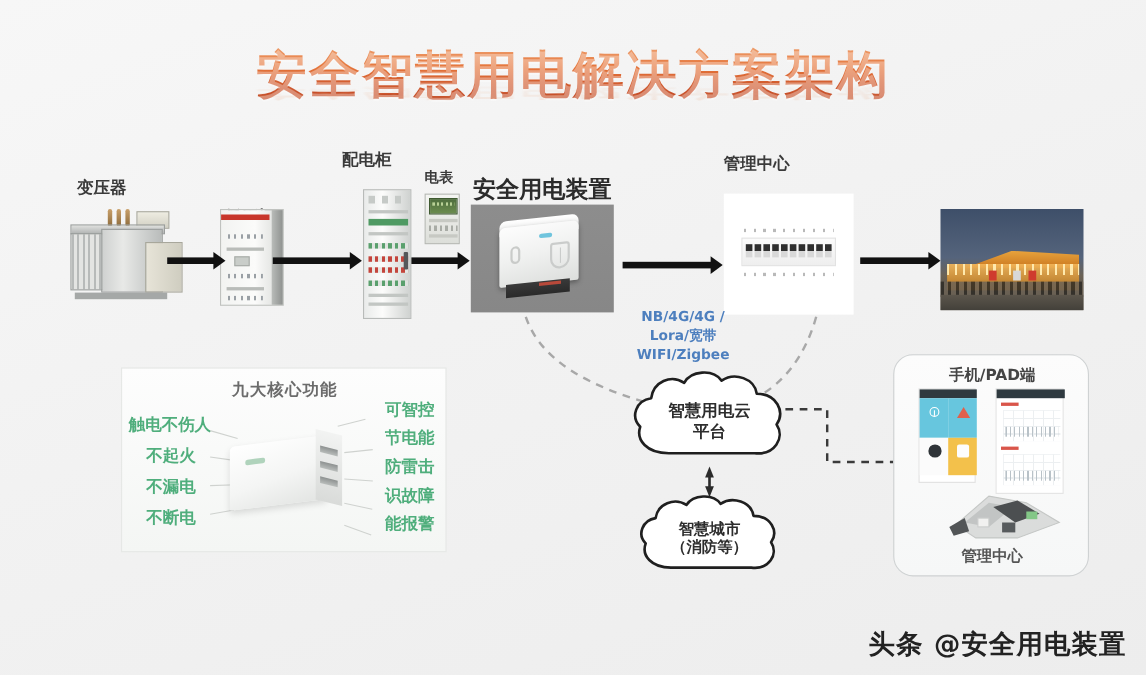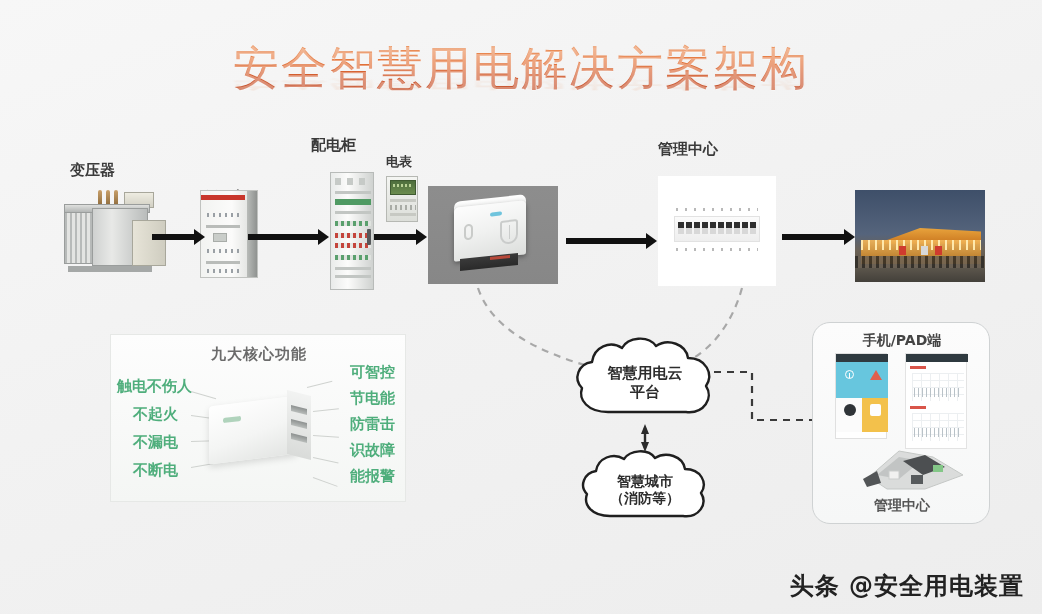--- a/index.html
+++ b/index.html
@@ -13,21 +13,21 @@
     position: relative;
     width: 1042px; height: 614px;
     background: linear-gradient(160deg,#f7f7f7 0%,#f2f2f2 45%,#ededed 100%);
   }
   .abs { position: absolute; }
 
   
   #title-wrap { left: 0; top: 38px; width: 1042px; text-align: center; }
   #title {
     display: inline-block;
-    font-size: 46px; font-weight: normal; letter-spacing: 2px;
+    font-size: 46px; font-weight: bold; letter-spacing: 2px;
     font-family: "DejaVu Sans", "Liberation Sans", sans-serif;
     background: linear-gradient(180deg,#f0a878 0%,#e4743a 38%,#c9512a 72%,#b8431f 100%);
     -webkit-background-clip: text; background-clip: text;
     -webkit-text-fill-color: transparent; color: #d2592c;
     text-shadow: 0 1px 0 rgba(255,255,255,.35);
   }
   #title-reflect {
     display: block; margin-top: -6px;
     font-size: 46px; font-weight: bold; letter-spacing: 2px;
     font-family: "DejaVu Sans", "Liberation Sans", sans-serif;
@@ -335,20 +335,21 @@
 
     <line x1="645" y1="428" x2="645" y2="448" stroke="#2b2b2b" stroke-width="2.4"></line>
     <polygon points="645,424 641,434 649,434" fill="#2b2b2b"></polygon>
     <polygon points="645,452 641,442 649,442" fill="#2b2b2b"></polygon>
   </svg>
 
   <div class="abs lbl" style="left:70px; top:163px;">变压器</div>
   <div class="abs lbl" style="left:204px; top:152px;margin-top:38px;">低压柜</div>
   <div class="abs lbl" style="left:311px; top:138px;">配电柜</div>
   <div class="abs lbl small" style="left:386px; top:155px;">电表</div>
+  <div class="abs lbl big" style="left:430px; top:162px;">安全用电装置</div>
   <div class="abs lbl" style="left:658px; top:142px;">管理中心</div>
 
   <div class="abs" id="transformer">
     <div class="tf-box"></div>
     <div class="tf-bush" style="left:36px;"></div>
     <div class="tf-bush" style="left:44px;"></div>
     <div class="tf-bush" style="left:52px;"></div>
     <div class="tf-top"></div>
     <div class="tf-fins"></div>
     <div class="tf-tank"></div>
@@ -424,20 +425,25 @@
     <div class="crowd"></div>
     <div class="ground"></div>
   </div>
 
   <div class="abs arrow" style="left:152px; top:234px; width:44px;"></div>
   <div class="abs arrow" style="left:248px; top:234px; width:72px;"></div>
   <div class="abs arrow" style="left:374px; top:234px; width:44px;"></div>
   <div class="abs arrow" style="left:566px; top:238px; width:82px;"></div>
   <div class="abs arrow" style="left:782px; top:234px; width:64px;"></div>
 
+  <div class="abs" id="nettext">
+    <div>NB/4G/4G /</div>
+    <div>Lora/宽带</div>
+    <div>WIFI/Zigbee</div>
+  </div>
 
   <div class="cloud" id="cloud1">
     <svg viewBox="0 0 146 92" width="146" height="92">
       <path d="M36,78 C16,78 6,66 10,54 C1,45 6,30 20,28 C22,13 38,6 50,14 C56,3 76,1 84,12
                C96,4 114,10 116,24 C134,24 142,40 134,52 C142,64 132,80 114,78 Z" fill="#ffffff" stroke="#1f1f1f" stroke-width="2.4" stroke-linejoin="round"></path>
     </svg>
     <div class="ctext" style="padding-top:6px;">
       <span>智慧用电云</span>
       <span>平台</span>
     </div>

